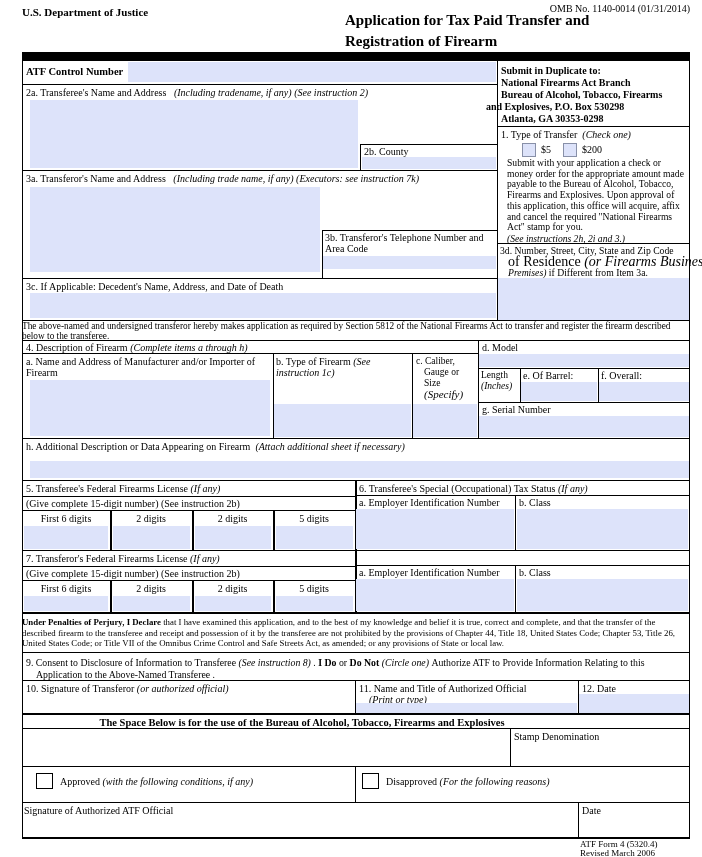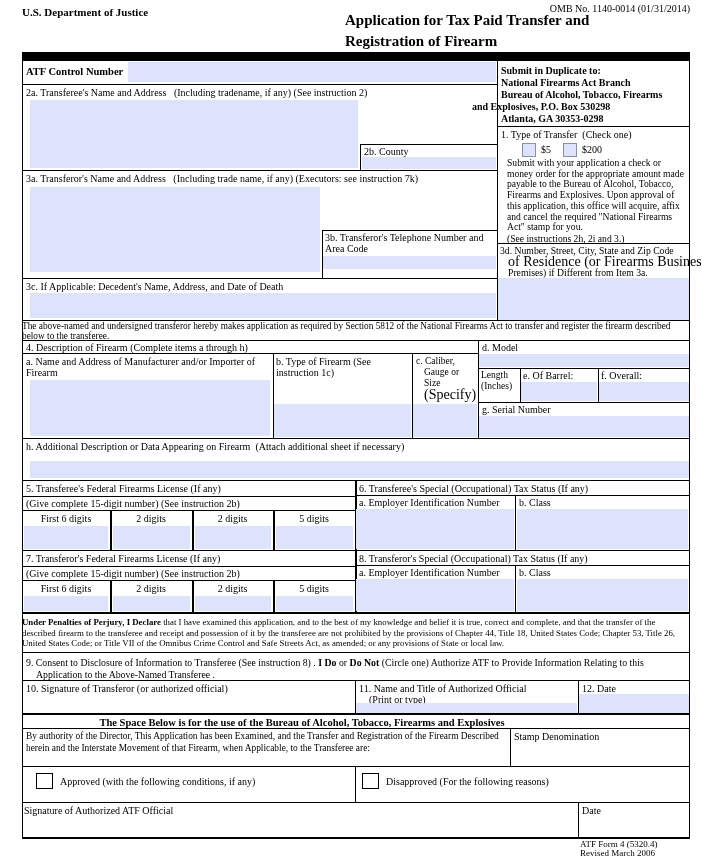--- a/index.html
+++ b/index.html
@@ -1,21 +1,21 @@
 <!DOCTYPE html>
 <html><head>
 <meta charset="utf-8">
 <style>
   html,body{margin:0;padding:0;background:#fff}
   .page{position:relative;width:702px;height:857px;background:#fff;
         font-family:"Liberation Serif",serif;color:#000;overflow:hidden}
   .t{position:absolute;font-size:10px;line-height:11px;white-space:nowrap}
   .w{white-space:normal}
   .b{font-weight:bold}
-  .i{}
+  .i{font-style:italic}
   .ctr{text-align:center}
   .in{position:absolute;background:#dde3fa}
   .hl{position:absolute;height:1px;background:#000}
   .vl{position:absolute;width:1px;background:#000}
   .th{height:2px}
   .tv{width:2px}
   .cb{position:absolute;width:12px;height:12px;background:#dde3fa;border:1px solid #8890a8}
   .cb2{position:absolute;width:15px;height:14px;background:#fff;border:1px solid #000}
   .bar{position:absolute;background:#000}
 </style>
@@ -35,21 +35,21 @@
   <div class="vl" style="left:689px;top:60px;height:777px"></div>
 
   <div class="t b" style="left:26px;top:66px;font-size:10.5px">ATF Control Number</div>
   <div class="in" style="left:128px;top:62px;width:368px;height:20px"></div>
   <div class="hl" style="left:22px;top:84px;width:475px"></div>
 
   <div class="vl" style="left:497px;top:60px;height:261px"></div>
   <div class="t b" style="left:501px;top:65px">Submit in Duplicate to:</div>
   <div class="t b" style="left:501px;top:77px">National Firearms Act Branch</div>
   <div class="t b" style="left:501px;top:89px">Bureau of Alcohol, Tobacco, Firearms</div>
-  <div class="t b" style="left:472px;top:101px">and Explosives,  P.O. Box 530298</div>
+  <div class="t b" style="left:486px;top:101px">and Explosives,  P.O. Box 530298</div>
   <div class="t b" style="left:501px;top:113px">Atlanta, GA  30353-0298</div>
   <div class="hl" style="left:497px;top:126px;width:193px"></div>
 
   <div class="t" style="left:501px;top:129px"><span>1. Type of Transfer</span>&nbsp;&nbsp;<span class="i">(Check one)</span></div>
   <div class="cb" style="left:522px;top:143px"></div>
   <div class="t" style="left:541px;top:144px">$5</div>
   <div class="cb" style="left:563px;top:143px"></div>
   <div class="t" style="left:582px;top:144px">$200</div>
   <div class="t w" style="left:507px;top:158px;width:182px;font-size:9.6px;line-height:10.7px">Submit with your application a check or money order for the appropriate amount made payable to the Bureau of Alcohol, Tobacco, Firearms and Explosives.  Upon approval of this application, this office will acquire, affix and cancel the required "National Firearms Act" stamp for you.</div>
   <div class="t i" style="left:507px;top:233px;font-size:9.6px">(See instructions 2h, 2i and 3.)</div>
@@ -104,21 +104,21 @@
 
   <div class="t w" style="left:26px;top:356px;width:245px">a. Name and Address of Manufacturer and/or Importer of Firearm</div>
   <div class="in" style="left:30px;top:380px;width:240px;height:56px"></div>
   <div class="vl" style="left:273px;top:353px;height:85px"></div>
   <div class="t w" style="left:276px;top:356px;width:132px"><span>b. Type of Firearm </span><span class="i">(See instruction 1c)</span></div>
   <div class="in" style="left:274px;top:404px;width:137px;height:33px"></div>
   <div class="vl" style="left:412px;top:353px;height:85px"></div>
   <div class="t" style="left:416px;top:356px;font-size:9.5px">c. Caliber,</div>
   <div class="t" style="left:424px;top:367px;font-size:9.5px">Gauge or</div>
   <div class="t" style="left:424px;top:378px;font-size:9.5px">Size</div>
-  <div class="t i" style="left:424px;top:389px;font-size:14px">(Specify)</div>
+  <div class="t i" style="left:424px;top:389px;font-size:11px">(Specify)</div>
   <div class="in" style="left:413px;top:404px;width:64px;height:33px"></div>
   <div class="hl" style="left:22px;top:438px;width:668px"></div>
 
   <div class="t" style="left:26px;top:441px"><span>h. Additional Description or Data Appearing on Firearm </span>&nbsp;<span class="i">(Attach additional sheet if necessary)</span></div>
   <div class="in" style="left:30px;top:461px;width:659px;height:17px"></div>
   <div class="hl" style="left:22px;top:480px;width:668px"></div>
 
   <div class="vl tv" style="left:355px;top:480px;height:132px"></div>
   <div class="t" style="left:26px;top:483px"><span>5. Transferee's Federal Firearms License </span><span class="i">(If any)</span></div>
   <div class="hl" style="left:22px;top:496px;width:333px"></div>
@@ -154,21 +154,20 @@
   <div class="t ctr" style="left:192px;top:583px;width:81px">2 digits</div>
   <div class="t ctr" style="left:273px;top:583px;width:82px">5 digits</div>
   <div class="vl tv" style="left:110px;top:580px;height:32px"></div>
   <div class="vl tv" style="left:192px;top:580px;height:32px"></div>
   <div class="vl tv" style="left:273px;top:580px;height:32px"></div>
   <div class="in" style="left:24px;top:596px;width:84px;height:15px"></div>
   <div class="in" style="left:113px;top:596px;width:77px;height:15px"></div>
   <div class="in" style="left:195px;top:596px;width:76px;height:15px"></div>
   <div class="in" style="left:276px;top:596px;width:77px;height:15px"></div>
 
-  <div class="t" style="left:359px;top:553px"><span>8. Transferor's Special (Occupational) Tax Status </span><span class="i">(If any)</span></div>
   <div class="hl" style="left:355px;top:565px;width:335px"></div>
   <div class="vl" style="left:515px;top:565px;height:47px"></div>
   <div class="t" style="left:359px;top:567px">a. Employer Identification Number</div>
   <div class="t" style="left:519px;top:567px">b. Class</div>
   <div class="in" style="left:356px;top:579px;width:158px;height:32px"></div>
   <div class="in" style="left:517px;top:579px;width:171px;height:32px"></div>
   <div class="hl th" style="left:22px;top:612px;width:668px"></div>
 
   <div class="t w" style="left:22px;top:617px;width:668px;font-size:8.8px;line-height:10.6px"><span class="b">Under Penalties of Perjury, I Declare</span><span>  that I have examined this application, and to the best of my knowledge and belief it is true, correct and complete, and that the transfer of the described firearm to the transferee and receipt and possession of it by the transferee are not prohibited by the provisions of Chapter 44, Title 18, United States Code; Chapter 53, Title 26, United States Code; or Title VII of the Omnibus Crime Control and Safe Streets Act, as amended; or any provisions of State or local law.</span></div>
   <div class="hl" style="left:22px;top:652px;width:668px"></div>
@@ -183,21 +182,20 @@
   <div class="t i" style="left:369px;top:694px">(Print or type)</div>
   <div class="in" style="left:356px;top:703px;width:221px;height:10px"></div>
   <div class="vl" style="left:578px;top:680px;height:33px"></div>
   <div class="t" style="left:582px;top:683px">12.  Date</div>
   <div class="in" style="left:579px;top:694px;width:110px;height:19px"></div>
   <div class="hl th" style="left:22px;top:713px;width:668px"></div>
 
   <div class="t b ctr" style="left:22px;top:717px;width:560px;font-size:10.5px">The Space Below is for the use of the Bureau of Alcohol, Tobacco, Firearms and Explosives</div>
   <div class="hl" style="left:22px;top:728px;width:668px"></div>
 
-  <div class="t w" style="left:26px;top:731px;width:478px;font-size:9.4px;line-height:11.5px">By authority of the Director, This Application has been Examined, and the Transfer and Registration of the Firearm Described herein and the Interstate Movement of that Firearm, when Applicable, to the Transferee are:</div>
   <div class="vl" style="left:510px;top:728px;height:38px"></div>
   <div class="t" style="left:514px;top:731px">Stamp Denomination</div>
   <div class="hl" style="left:22px;top:766px;width:668px"></div>
 
   <div class="vl" style="left:355px;top:766px;height:36px"></div>
   <div class="cb2" style="left:36px;top:773px"></div>
   <div class="t" style="left:60px;top:776px"><span>Approved </span><span class="i">(with the following conditions, if any)</span></div>
   <div class="cb2" style="left:362px;top:773px"></div>
   <div class="t" style="left:386px;top:776px"><span>Disapproved </span><span class="i">(For the following reasons)</span></div>
   <div class="hl" style="left:22px;top:802px;width:668px"></div>

